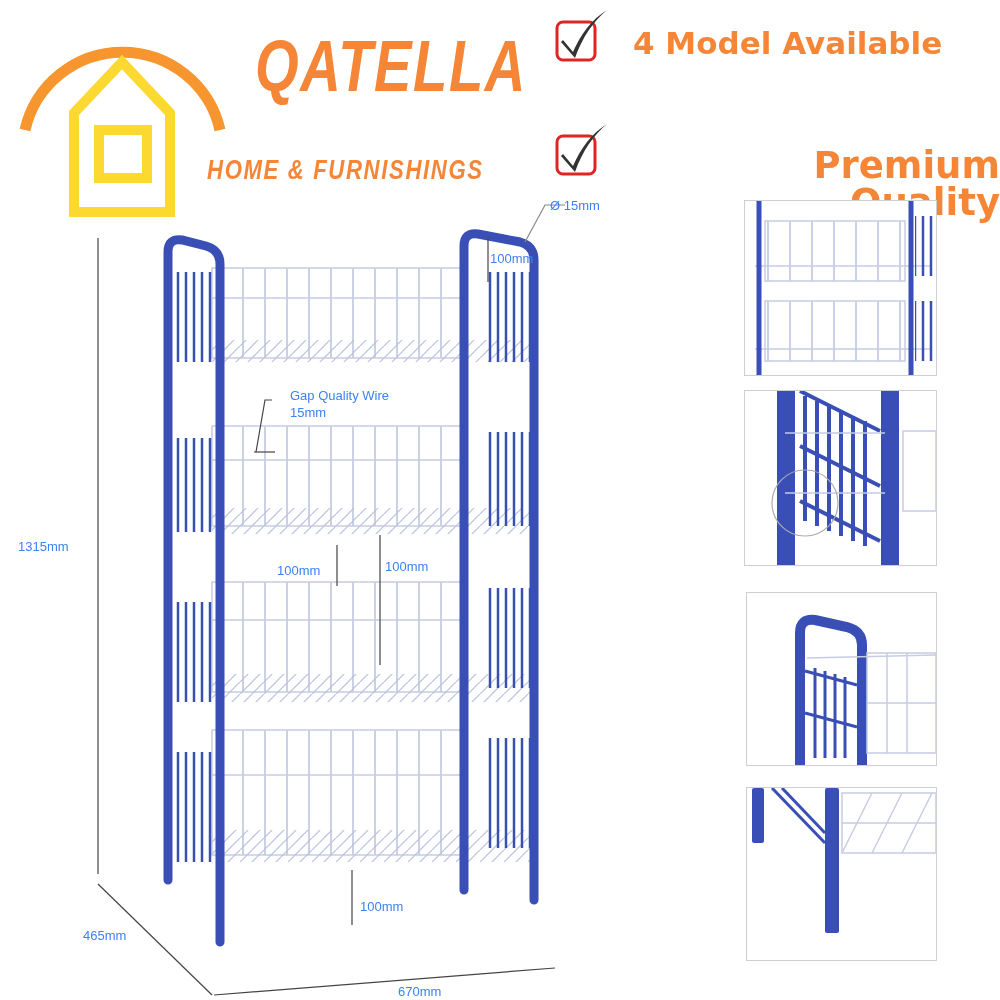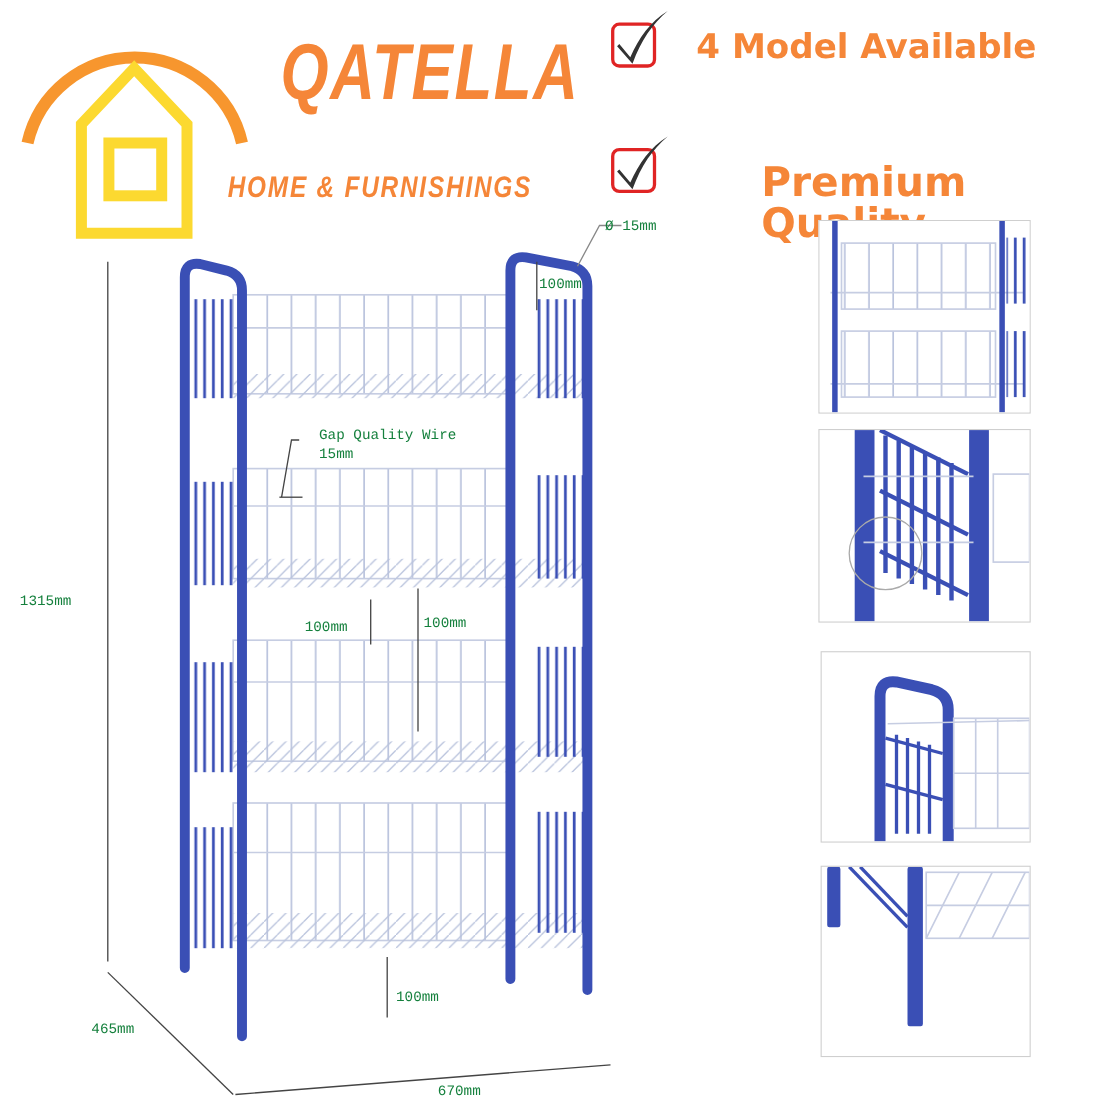--- a/index.html
+++ b/index.html
@@ -1,25 +1,25 @@
 <!DOCTYPE html>
 <html><head>
 <meta charset="utf-8">
 <style>
   html,body{margin:0;padding:0;background:#fff;}
   body{width:1000px;height:1000px;position:relative;overflow:hidden;font-family:"Liberation Sans",sans-serif;}
   .abs{position:absolute;}
   .brand{font-family:"Liberation Sans",sans-serif;font-weight:700;font-style:italic;color:#f58638;}
   .brand-name{left:255px;top:30px;font-size:72px;letter-spacing:2px;transform:scaleX(0.78);transform-origin:left top;line-height:1;}
   .brand-tag{left:207px;top:157px;font-size:27px;letter-spacing:2px;transform:scaleX(0.82);transform-origin:left top;line-height:1;}
-  .feat{font-family:"DejaVu Sans",sans-serif;font-weight:700;color:#f58638;line-height:1;}
+  .feat{font-family:"DejaVu Sans",sans-serif;font-weight:700;color:#f58638;line-height:1;text-align:right;}
   .feat1{left:633px;top:28px;font-size:31px;}
   .feat2{left:692px;top:147px;font-size:37px;}
   .chk{width:56px;height:56px;}
-  .dim{font-family:Liberation Mono, monospace;font-size:13px;color:#15803d;line-height:1;}
+  .dim{font-family:Liberation Sans, sans-serif;font-size:13px;color:#3b82f6;line-height:1;}
   .panel{border:1.5px solid #cfcfcf;background:#fff;overflow:hidden;}
 </style>
 </head>
 <body>
 
 <div>
   <svg class="abs" style="left:0;top:0" width="250" height="220">
     <path d="M25 130 A 100 100 0 0 1 220 130" fill="none" stroke="#f7962e" stroke-width="11"></path>
     <path d="M74 212 L74 113 L122 62 L170 113 L170 212 Z" fill="none" stroke="#fcd930" stroke-width="10"></path>
     <rect x="99" y="130" width="48" height="48" fill="none" stroke="#fcd930" stroke-width="10"></rect>

